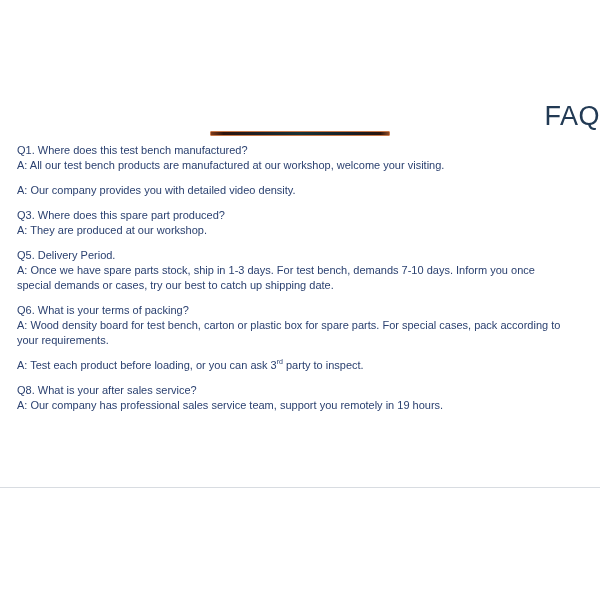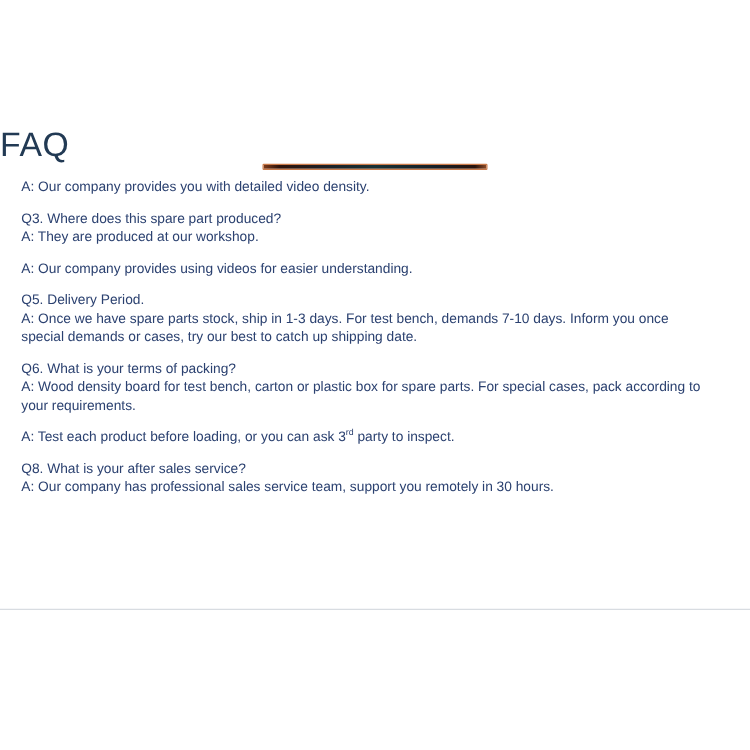--- a/index.html
+++ b/index.html
@@ -7,21 +7,21 @@
     position: relative;
     width: 600px;
     height: 600px;
     background: #ffffff;
     font-family: "Liberation Sans", "DejaVu Sans", sans-serif;
     overflow: hidden;
   }
   .page-title {
     margin: 0;
     padding-top: 103px;
-    text-align: left;
+    text-align: right;
     font-size: 27px;
     font-weight: 400;
     letter-spacing: 0.5px;
     line-height: 27px;
     color: #223a54;
   }
   .title-divider {
     width: 178px;
     height: 3px;
     margin: 1px auto 0 auto;
@@ -63,52 +63,55 @@
 <body>
 
 <div class="slide">
 
   <h1 class="page-title">FAQ</h1>
 
   <div class="title-divider"></div>
 
   <main class="faq-list">
 
+    <section class="faq-item">
+      <p>Q1. Where does this test bench manufactured?</p>
+      <p>A: All our test bench products are manufactured at our workshop, welcome your visiting.</p>
+    </section>
 
     <section class="faq-item">
       <p>A: Our company provides you with detailed video density.</p>
     </section>
 
     <section class="faq-item">
       <p>Q3. Where does this spare part produced?</p>
       <p>A: They are produced at our workshop.</p>
     </section>
 
     <section class="faq-item">
-      <p>A: Our company provides using videos for easier understanding.</p>
     </section>
 
     <section class="faq-item">
       <p>Q5. Delivery Period.</p>
       <p>A: Once we have spare parts stock, ship in 1-3 days. For test bench, demands 7-10 days. Inform you once
 special demands or cases, try our best to catch up shipping date.</p>
     </section>
 
     <section class="faq-item">
       <p>Q6. What is your terms of packing?</p>
       <p>A: Wood density board for test bench, carton or plastic box for spare parts. For special cases, pack according to
 your requirements.</p>
     </section>
 
     <section class="faq-item">
       <p><span>A: Test each product before loading, or you can ask 3</span><sup class="ord">rd</sup><span> party to inspect.</span></p>
     </section>
 
     <section class="faq-item">
       <p>Q8. What is your after sales service?</p>
-      <p>A: Our company has professional sales service team, support you remotely in 30 hours.</p>
+      <p>A: Our company has professional sales service team, support you remotely in 19 hours.</p>
     </section>
 
   </main>
 
   <div class="bottom-line"></div>
 
 </div>
 
 </body></html>

